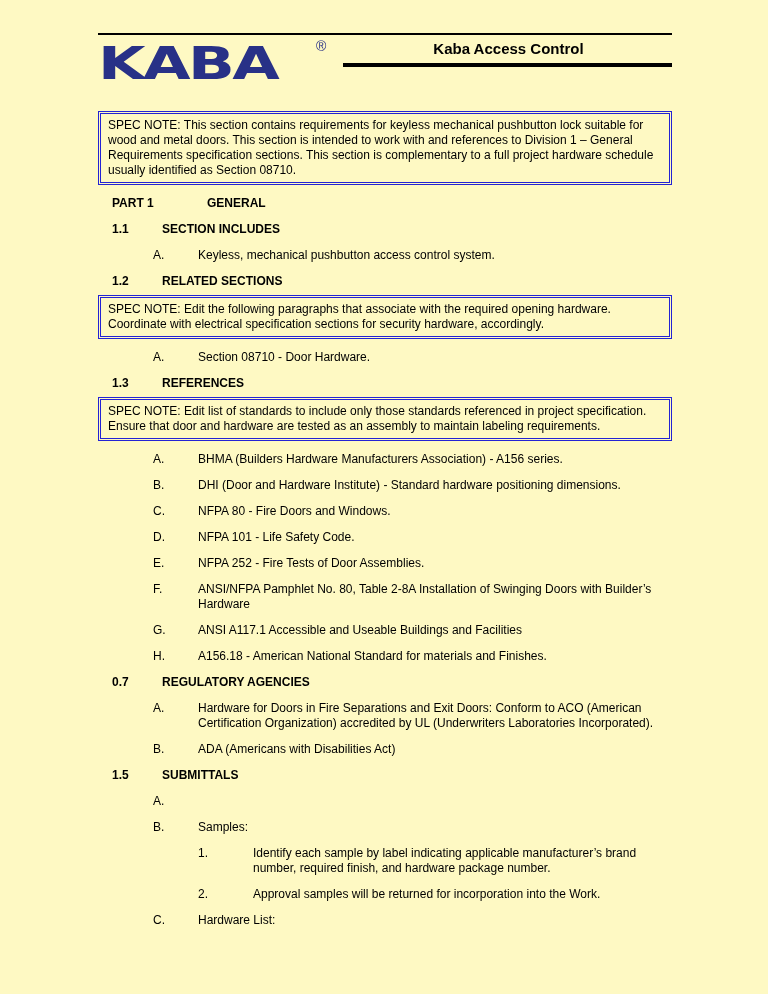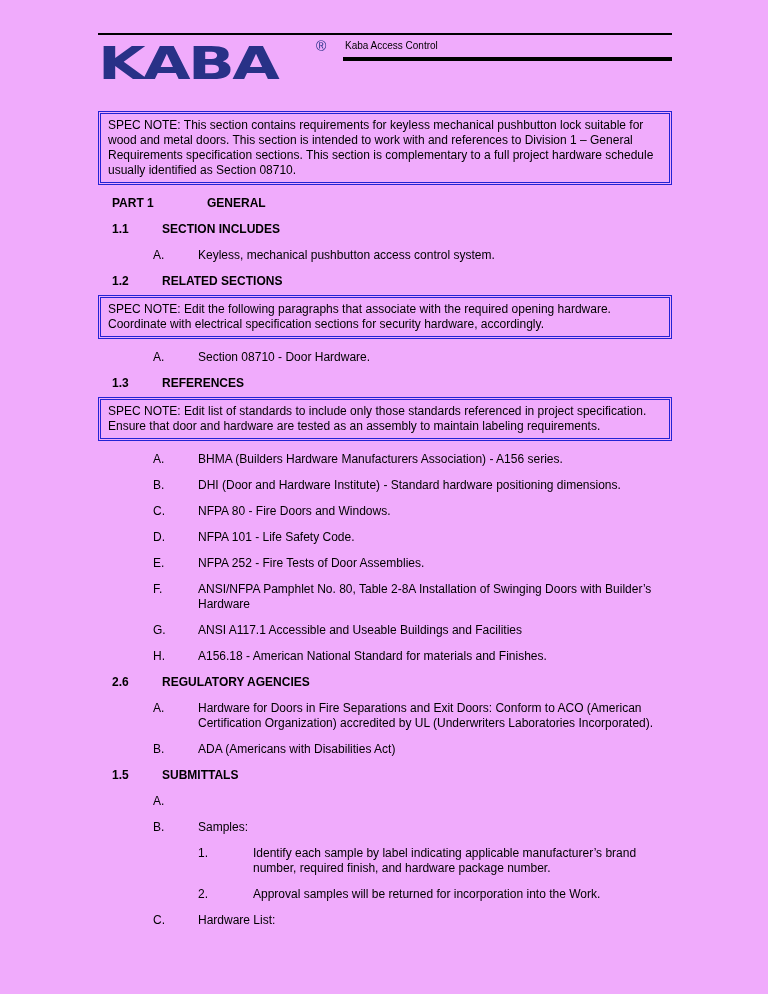--- a/index.html
+++ b/index.html
@@ -7,21 +7,21 @@
   body {
     width:768px; height:994px;
     font-family:"Liberation Sans", sans-serif;
     color:#000;
     font-size:12px;
   }
   .page {
     width:768px; height:994px;
     padding:33px 96px 0 98px;
     overflow:hidden;
-    background:#f0abfc;
+    background:#fef9c3;
   }
   .rule-top { border-top:2px solid #000; }
 
   
   .header { display:flex; align-items:flex-start; margin-bottom:18px; }
   .logo-wrap { width:245px; position:relative; height:58px; }
   .logo-text {
     display:inline-block;
     font-family:"DejaVu Sans", sans-serif;
     font-weight:bold;
@@ -31,21 +31,21 @@
     color:#283187;
     transform:scale(1.28,0.92);
     transform-origin:left top;
     margin-top:4px;
   }
   .reg-mark {
     position:absolute; left:218px; top:3px;
     font-size:14px; color:#283187; font-weight:normal;
   }
   .title-col { flex:1; padding-top:4px; }
-  .doc-title { font-size:10px; font-weight:normal; padding:1px 0 6px 2px; }
+  .doc-title { font-size:15px; font-weight:bold; padding:1px 0 6px 2px;text-align:center; }
   .title-rule { border-top:2px solid #000; }
   .doc-subtitle { font-size:14px; padding:5px 0 6px 2px; }
 
   
   .spec-note {
     border:3px double #2323d4;
     padding:4px 7px;
     line-height:15px;
     margin-bottom:11px;
   }
@@ -164,21 +164,21 @@
   <div class="item">
     <span class="item-label">G.</span>
     <span class="item-text">ANSI A117.1 Accessible and Useable Buildings and Facilities</span>
   </div>
   <div class="item">
     <span class="item-label">H.</span>
     <span class="item-text">A156.18 - American National Standard for materials and Finishes.</span>
   </div>
 
   <div class="sec-row">
-    <span class="sec-num">2.6</span>
+    <span class="sec-num">0.7</span>
     <span>REGULATORY AGENCIES</span>
   </div>
 
   <div class="item">
     <span class="item-label">A.</span>
     <span class="item-text">Hardware for Doors in Fire Separations and Exit Doors:  Conform to ACO (American Certification Organization) accredited by UL (Underwriters Laboratories Incorporated).</span>
   </div>
   <div class="item">
     <span class="item-label">B.</span>
     <span class="item-text">ADA (Americans with Disabilities Act)</span>

